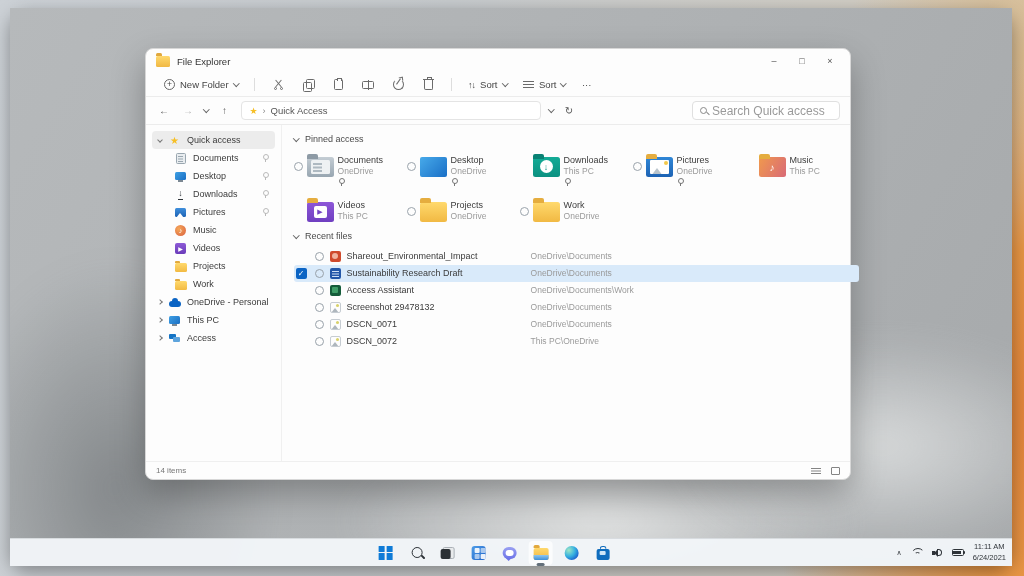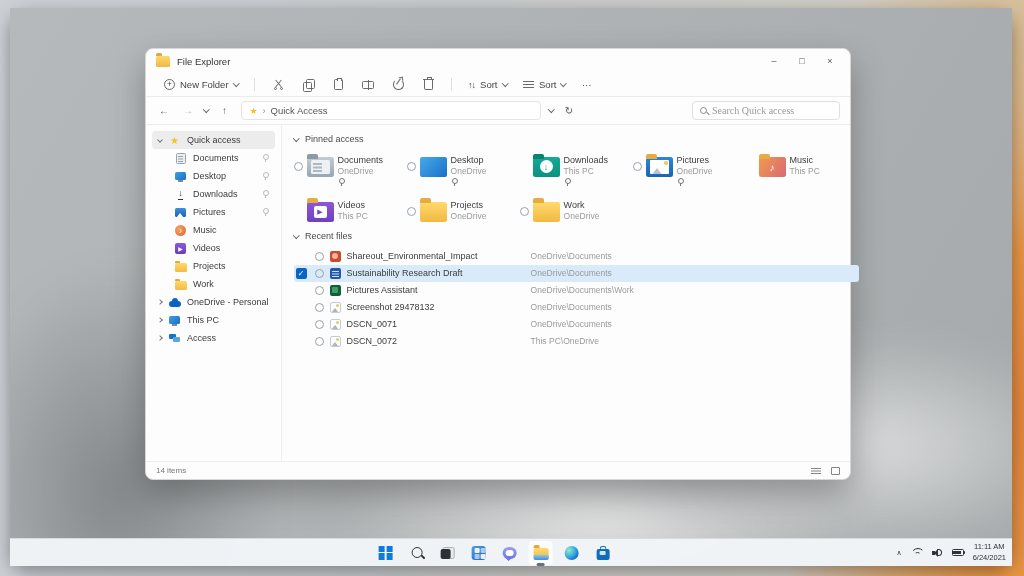--- a/index.html
+++ b/index.html
@@ -75,22 +75,22 @@
   .nav{ font-size:10px; color:#555; width:16px; text-align:center; }
   .nav.dis{ color:#b5b5b5; }
   .crumbbox{ flex:0 0 auto; width:300px; height:19px; border:1px solid #e4e4e4; border-radius:4px;
     display:flex; align-items:center; gap:5px; padding:0 8px; background:#fff; }
   .star{ color:#f6bf26; font-size:9px; }
   .crumbsep{ color:#888; font-size:9px; }
   .searchbox{ margin-left:auto; width:148px; height:19px; border:1px solid #e0e0e0; border-radius:4px;
     background:#fff; display:flex; align-items:center; padding:0 7px; gap:5px; }
   .mag{ width:7px; height:7px; border:1px solid #8a8a8a; border-radius:50%; position:relative; flex:0 0 auto; }
   .mag::after{ content:""; position:absolute; left:5px; top:5px; width:4px; height:1px; background:#8a8a8a; transform:rotate(45deg); }
-  .searchbox input{ border:none; outline:none; width:100%; font-size:10px; color:#444; background:transparent;
-    font-family:Liberation Serif, serif; }
+  .searchbox input{ border:none; outline:none; width:100%; font-size:12px; color:#444; background:transparent;
+    font-family:Liberation Sans, sans-serif; }
   .searchbox input::placeholder{ color:#9a9a9a; }
 
   .winbody{ flex:1; display:flex; min-height:0; }
   
   .sidebar{ width:138px; padding:6px 6px 0 6px; border-right:1px solid #f0f0f0; }
   .srow{ height:18px; display:flex; align-items:center; gap:6px; padding:0 6px; border-radius:4px; color:#3b3b3b; }
   .srow.sel{ background:#ececec; }
   .srow .lbl{ font-size:9px; white-space:nowrap; overflow:hidden; }
   .srow .schev{ width:4px; height:4px; border-right:1px solid #777; border-bottom:1px solid #777; flex:0 0 auto; }
   .schev.d{ transform:rotate(45deg); } .schev.r{ transform:rotate(-45deg); }
@@ -486,21 +486,21 @@
                 </span>
               <span class="rsync"></span>
               <span class="fi fi-word"></span>
               <span class="rname">Sustainability Research Draft</span>
               <span class="rloc">OneDrive\Documents</span>
             </div>
             <div class="rrow">
               <span class="cbspace"></span>
               <span class="rsync"></span>
               <span class="fi fi-xls"></span>
-              <span class="rname">Pictures Assistant</span>
+              <span class="rname">Access Assistant</span>
               <span class="rloc">OneDrive\Documents\Work</span>
             </div>
             <div class="rrow">
               <span class="cbspace"></span>
               <span class="rsync"></span>
               <span class="fi fi-img"></span>
               <span class="rname">Screenshot 29478132</span>
               <span class="rloc">OneDrive\Documents</span>
             </div>
             <div class="rrow">

